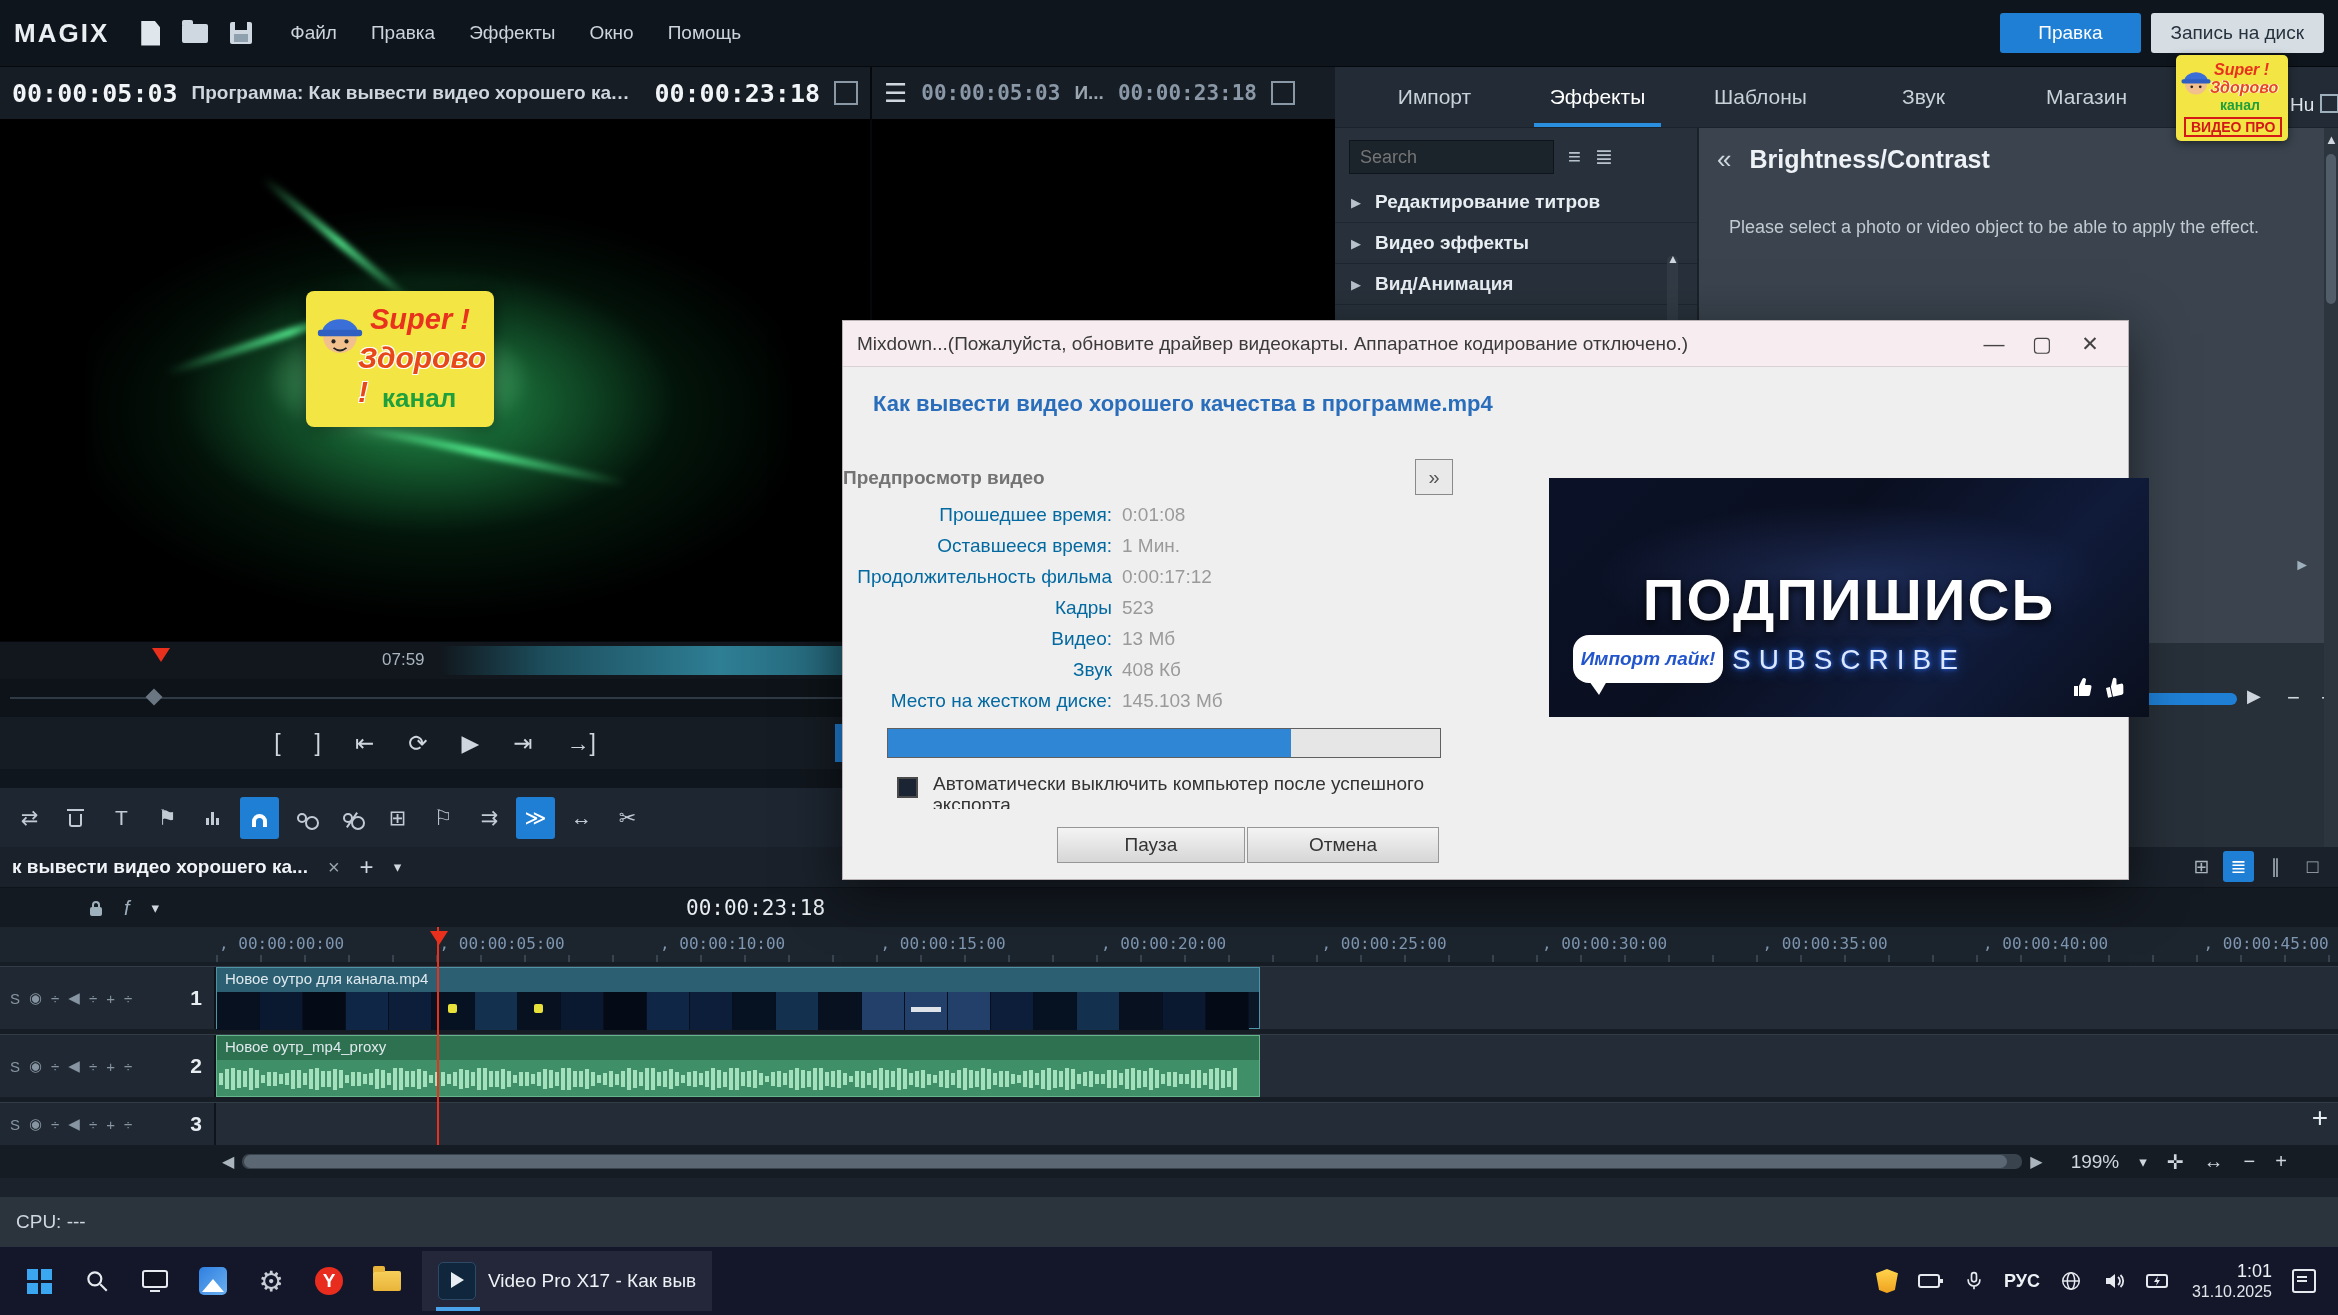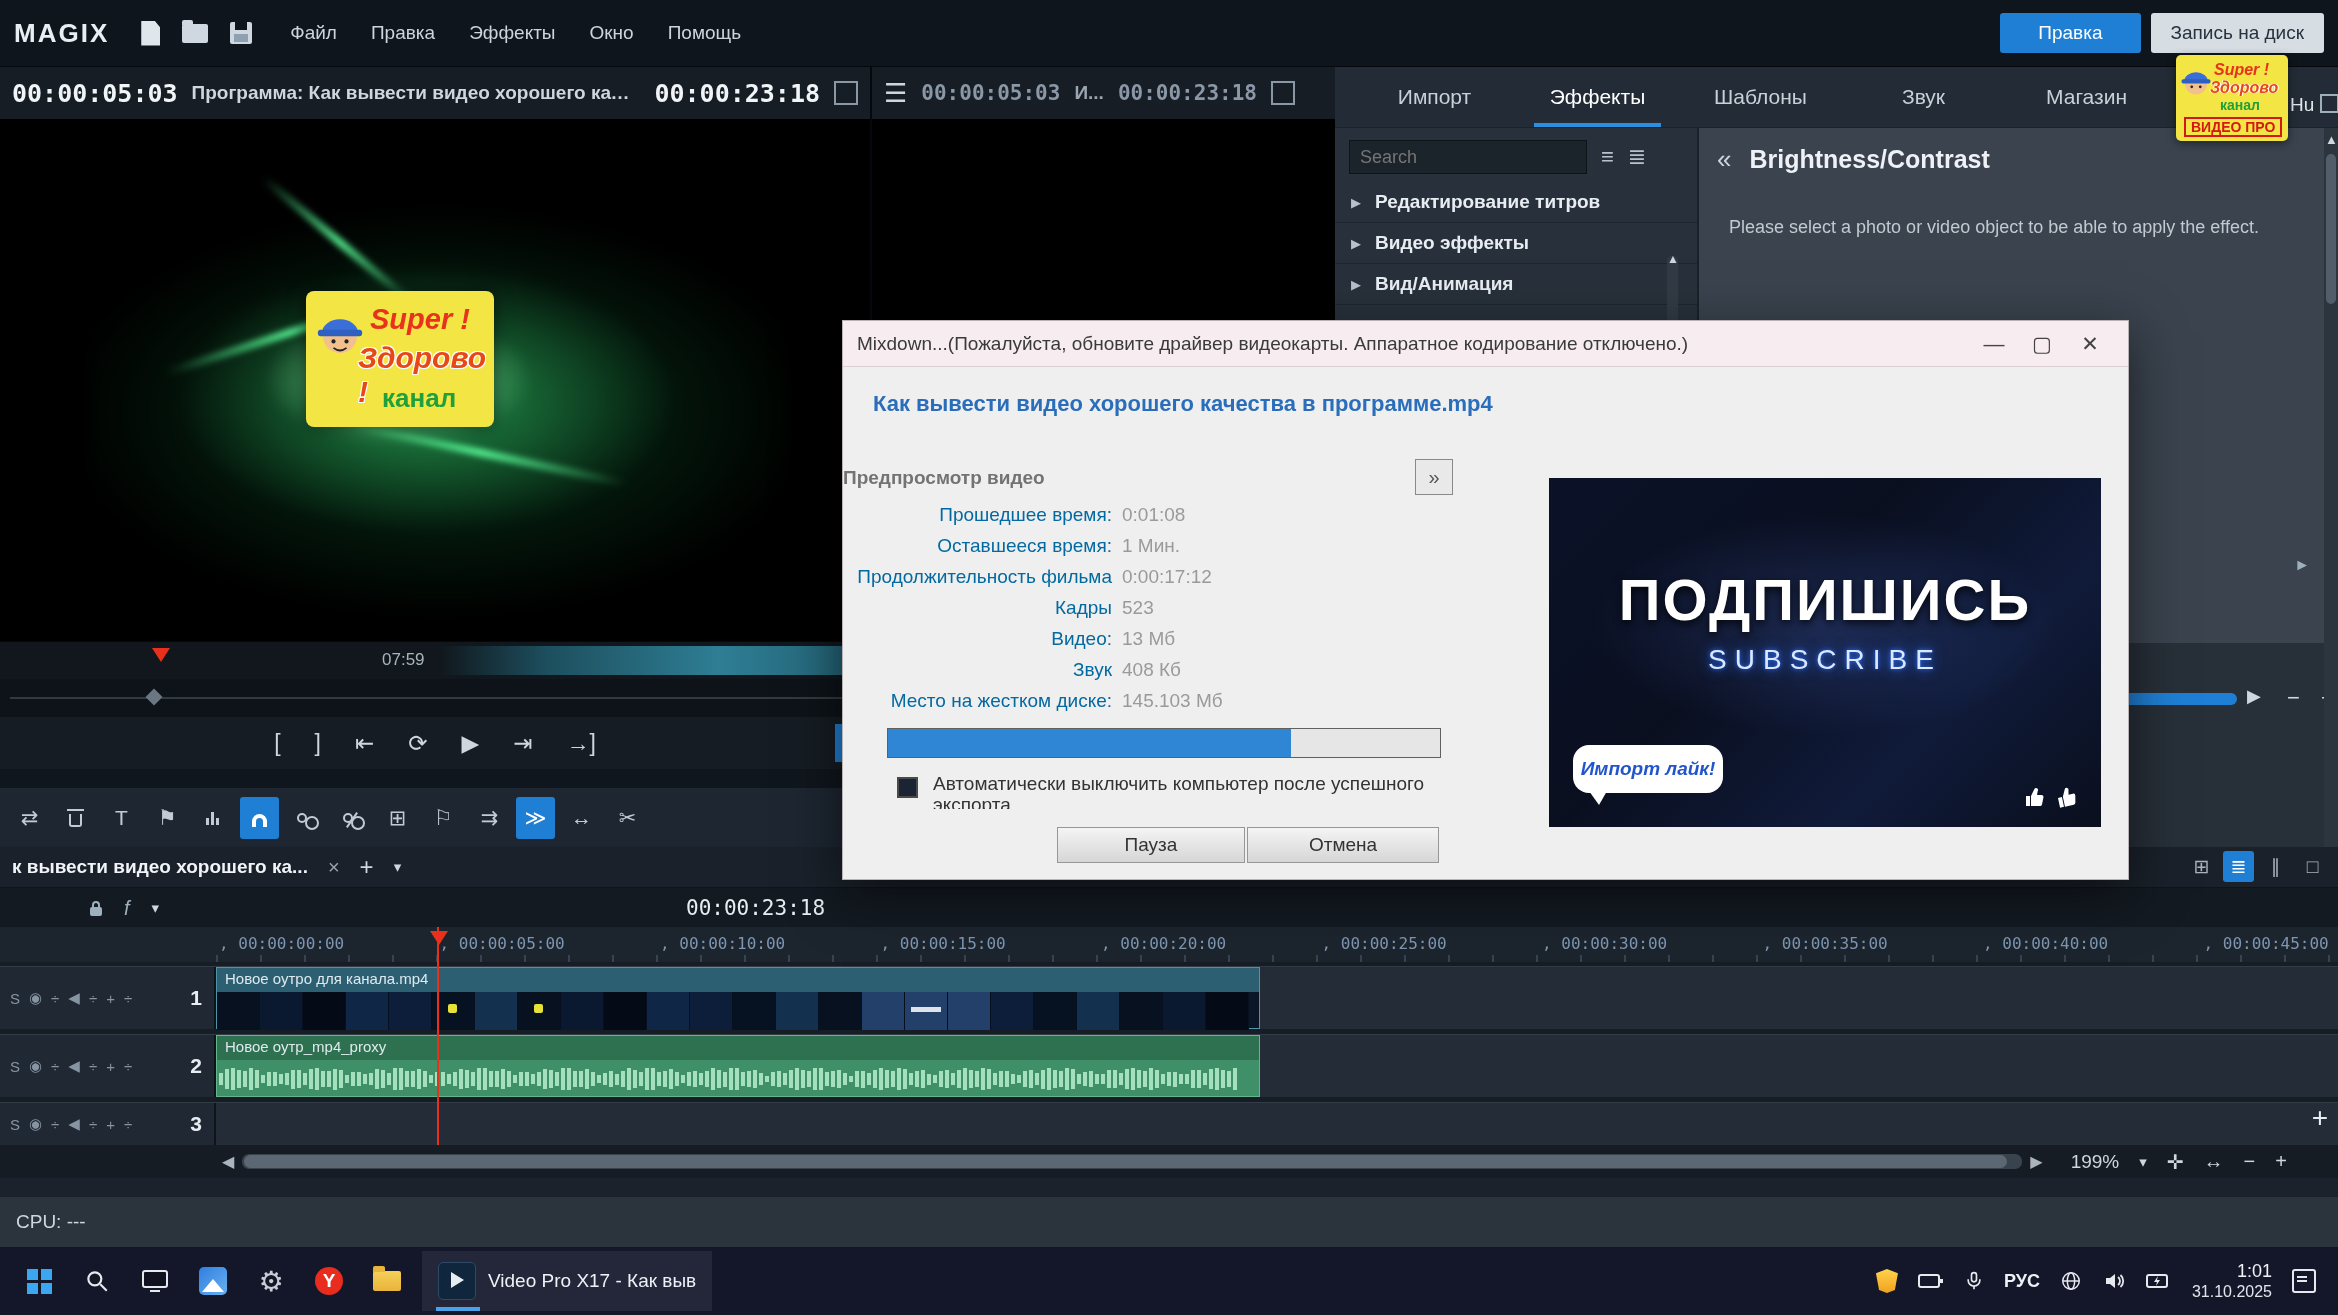--- a/index.html
+++ b/index.html
@@ -87,21 +87,21 @@
   .ico-burger{font-size:26px;color:#cfd6dd;}
 
   
   #media-pool{position:absolute;left:1335px;top:67px;width:1003px;height:780px;background:#262f39;}
   #mp-tabs{height:60px;display:flex;align-items:stretch;padding-left:18px;background:#232c36;border-bottom:1px solid #1a222b;}
   .mp-tab{width:163px;display:flex;align-items:center;justify-content:center;font-size:21px;color:#c8d0d8;position:relative;text-align:right;}
   .mp-tab.active{color:#fff;}
   .mp-tab.active::after{content:"";position:absolute;left:18px;right:18px;bottom:0;height:4px;background:#2b8fe0;}
   #mp-left{position:absolute;left:0;top:61px;width:362px;bottom:0;background:#28313b;border-right:2px solid #1a2129;}
   #mp-search-row{display:flex;align-items:center;gap:14px;padding:12px 14px 8px 14px;}
-  #mp-search{width:238px;height:34px;background:#1b232b;border:1px solid #0e141a;color:#9aa5b0;
+  #mp-search{width:205px;height:34px;background:#1b232b;border:1px solid #0e141a;color:#9aa5b0;
       font-size:18px;padding:0 10px;font-family:inherit;box-sizing:border-box;}
   .mp-sicon{font-size:22px;color:#b8c2cc;}
   .cat-row{display:flex;align-items:center;gap:14px;height:40px;padding-left:16px;border-bottom:1px solid #1e2630;}
   .cat-arrow{font-size:13px;color:#b8c2cc;}
   .cat-label{font-size:19px;font-weight:bold;color:#e8edf2;}
   #cat-scroll{position:absolute;left:332px;top:128px;width:11px;height:128px;background:#323b45;border-radius:5px;}
   #cat-scroll .ico-up{position:absolute;top:-4px;left:0;font-size:12px;color:#cfd6dd;}
   #fx-panel{position:absolute;left:364px;top:61px;right:14px;height:515px;background:#3a434e;}
   #fx-head{display:flex;align-items:center;gap:18px;padding:16px 0 0 18px;}
   #fx-back{font-size:26px;color:#cfd6dd;}
@@ -235,23 +235,23 @@
   #dlg-progress{position:absolute;left:44px;top:407px;width:554px;height:30px;background:#e6e6e6;
       border:1px solid #606060;box-sizing:border-box;}
   #dlg-progress-fill{height:100%;background:var(--progress-fill,#2e86d4);}
   #dlg-check{position:absolute;left:54px;top:456px;width:21px;height:21px;background:#1a2433;border:2px solid #4a4a4a;box-sizing:border-box;}
   #dlg-checklabel{position:absolute;left:90px;top:452px;width:540px;height:36px;overflow:hidden;
       font-size:19px;line-height:21px;color:#333;}
   .dlg-btn{position:absolute;top:506px;height:36px;background:linear-gradient(#f4f4f4,#d6d6d6);border:1px solid #979797;
       font-size:19px;color:#333;font-family:inherit;}
   #dlg-pause{left:214px;width:188px;}
   #dlg-cancel{left:404px;width:192px;}
-  #dlg-video{position:absolute;left:706px;top:157px;width:552px;height:349px;overflow:hidden;
+  #dlg-video{position:absolute;left:706px;top:157px;width:552px;height:239px;overflow:hidden;
       background:radial-gradient(ellipse 60% 45% at 50% 42%, rgba(70,100,190,.30), rgba(0,0,0,0) 70%),
-                 linear-gradient(135deg,#0b1228 0%,#0a0f20 40%,#101b3a 70%,#0a0f1d 100%);}
+                 linear-gradient(135deg,#0b1228 0%,#0a0f20 40%,#101b3a 70%,#0a0f1d 100%);padding-left:48px;}
   #vid-title{position:absolute;left:0;right:0;top:88px;text-align:center;font-size:58px;font-weight:bold;color:#fff;
       letter-spacing:2px;text-shadow:0 3px 8px rgba(0,0,0,.8);}
   #vid-sub{position:absolute;left:0;right:0;top:166px;text-align:center;font-size:28px;color:#dce8ff;
       letter-spacing:8px;text-shadow:0 0 14px #2a6eff,0 0 4px #2a6eff;}
   #vid-bubble{position:absolute;left:24px;bottom:34px;width:150px;height:48px;background:#fff;border-radius:16px;
       display:flex;align-items:center;justify-content:center;font-size:19px;font-weight:bold;font-style:italic;color:#2255cc;}
   #vid-bubble::after{content:"";position:absolute;left:16px;bottom:-12px;width:0;height:0;
       border-left:10px solid transparent;border-right:8px solid transparent;border-top:14px solid #fff;}
   #vid-thumbs{position:absolute;right:22px;bottom:18px;display:flex;gap:8px;}
 

